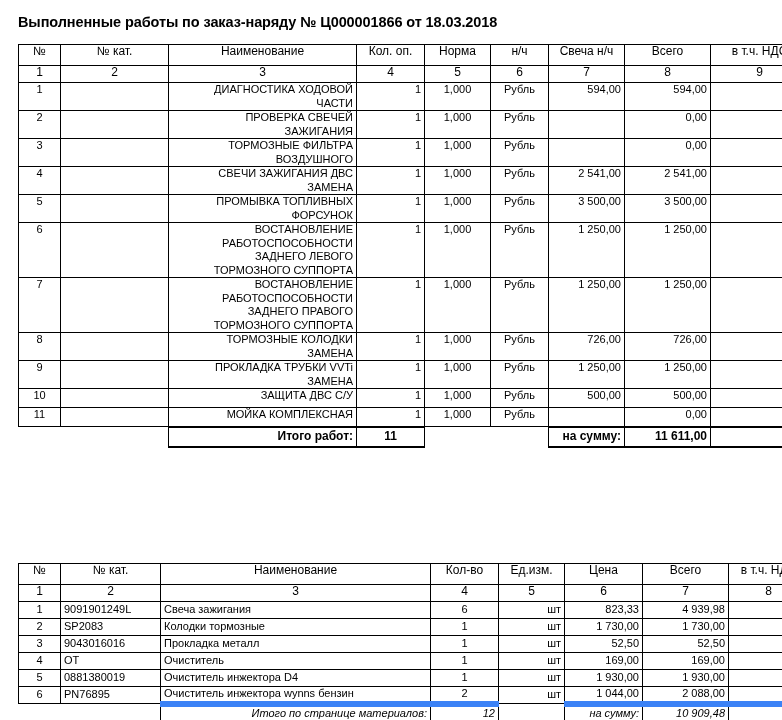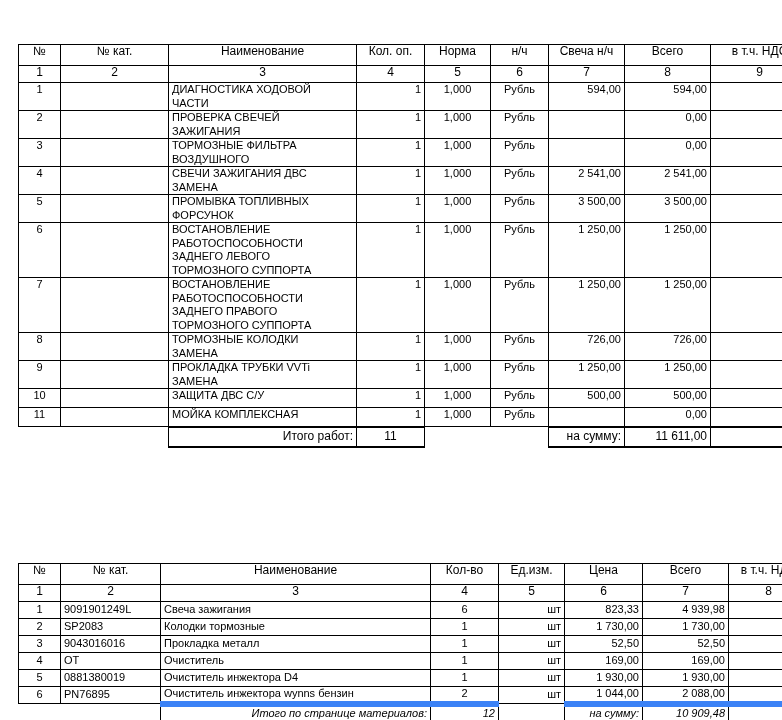--- a/index.html
+++ b/index.html
@@ -81,27 +81,27 @@
   #works-table .col-n   { width: 42px; }
   #works-table .col-cat { width: 108px; }
   #works-table .col-nam { width: 188px; }
   #works-table .col-qty { width: 68px; }
   #works-table .col-nrm { width: 66px; }
   #works-table .col-unt { width: 58px; }
   #works-table .col-prc { width: 76px; }
   #works-table .col-tot { width: 86px; }
   #works-table .col-vat { width: 98px; }
   #works-table tbody td { height: 19px; }
-  #works-table .name-cell { white-space: pre-line; }
+  #works-table .name-cell { white-space: pre-line; text-align: right; }
   #works-table .total-row td {
     border-top: 2px solid #000;
     border-bottom: 2px solid #000;
     height: 20px;
     vertical-align: middle;
-    font-weight: normal;
+    font-weight: bold;
     font-size: 12px;
   }
   #works-table .total-row td.blank {
     border-left: none; border-right: none; border-top: none; border-bottom: none;
   }
 
   
   #materials-table { left: 18px; top: 563px; width: 790px; }
   #materials-table .col-n   { width: 42px; }
   #materials-table .col-cat { width: 100px; }
@@ -120,20 +120,21 @@
   }
   #materials-table .total-row td.blank {
     border: none;
   }
 </style>
 </head>
 <body>
 
 <div class="page">
 
+  <div class="doc-title" id="works-title">Выполненные работы по заказ-наряду №  Ц000001866 от 18.03.2018</div>
 
   <table class="grid" id="works-table">
     <colgroup>
       <col class="col-n">
         <col class="col-cat">
         <col class="col-nam">
         <col class="col-qty">
       <col class="col-nrm">
         <col class="col-unt">
         <col class="col-prc">

